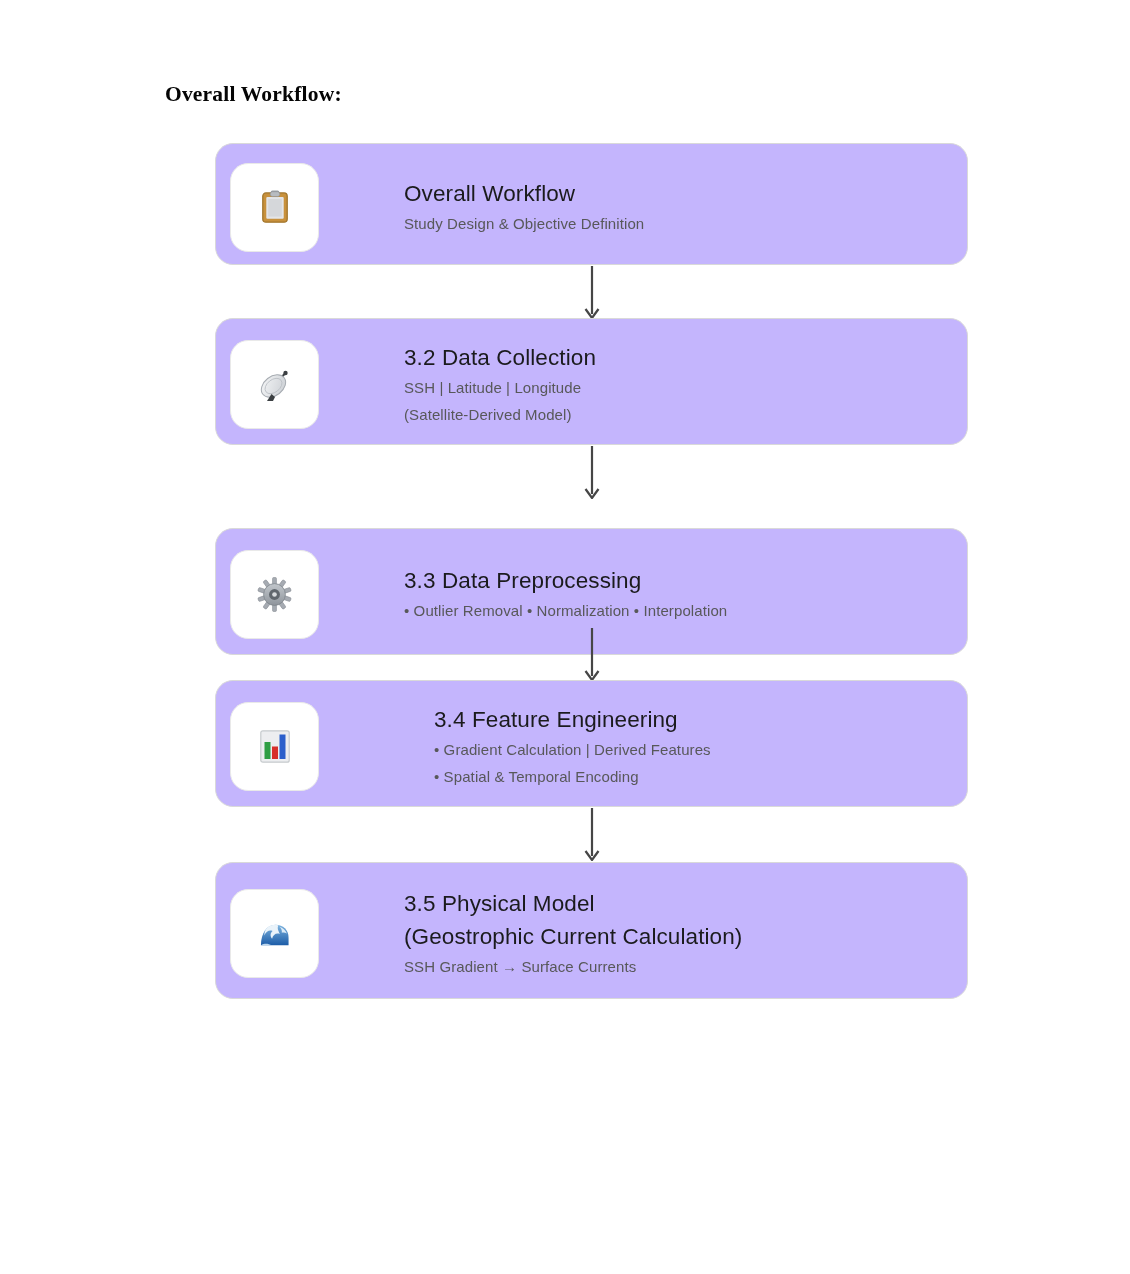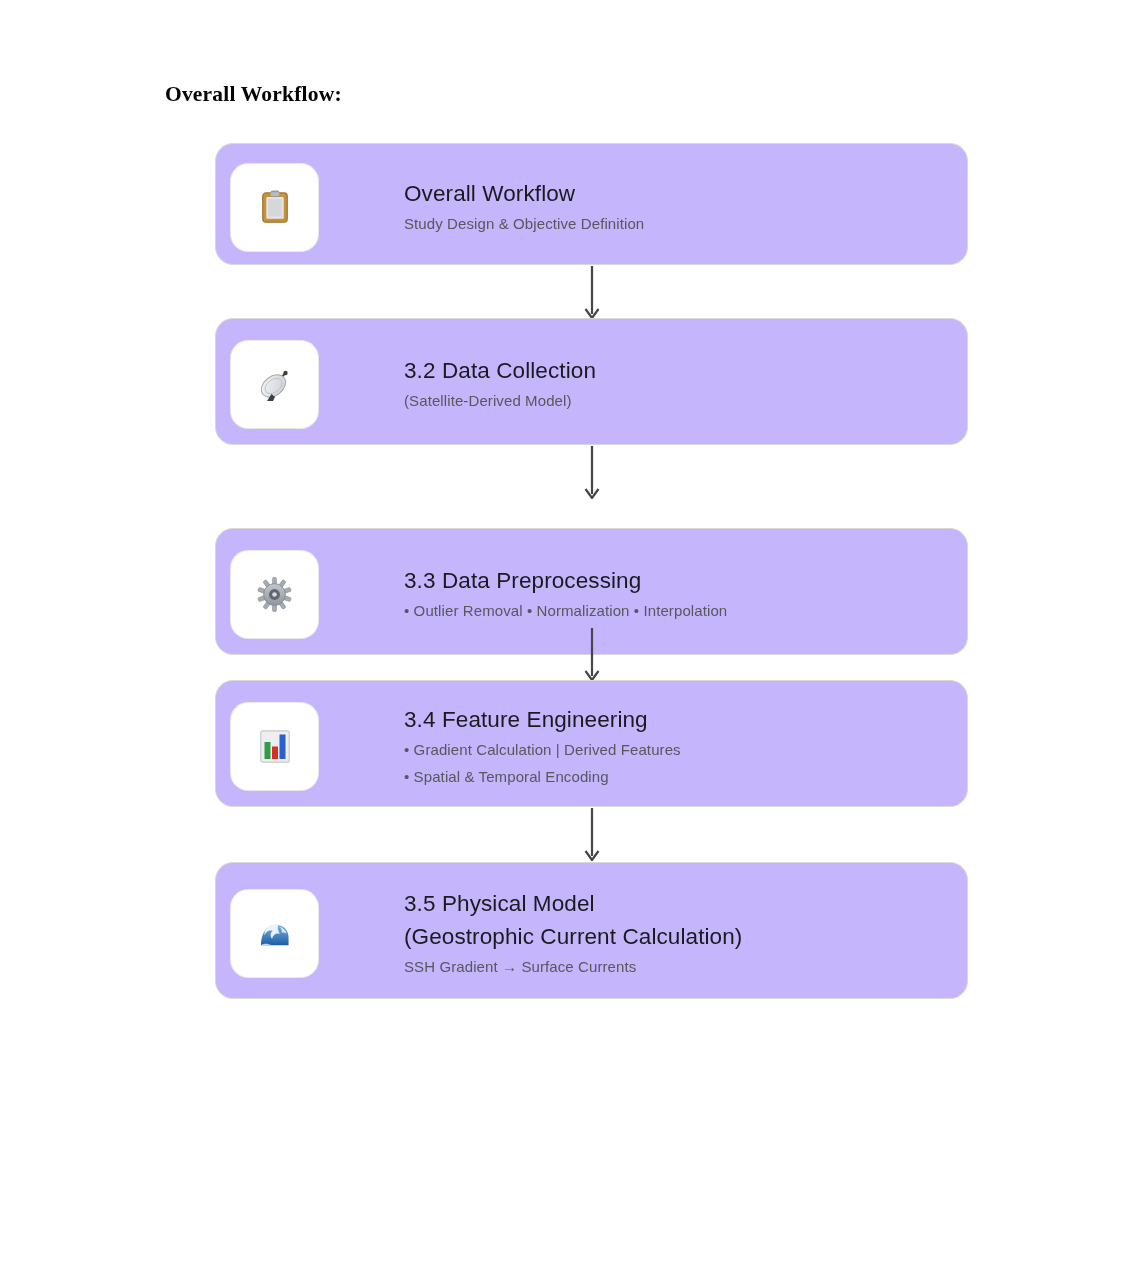--- a/index.html
+++ b/index.html
@@ -30,21 +30,21 @@
     background: #c4b5fd;
     border: 1.6px solid #d9d9d9;
     border-radius: 18px;
     display: flex;
     align-items: center;
     padding-top: 6px;
   }
   .b1 { top: 143px; height: 122px; }
   .b2 { top: 318px; height: 127px; }
   .b3 { top: 500px; height: 127px; margin-top: 28px; }
-  .b4 { top: 680px; height: 127px; }
+  .b4 { top: 680px; height: 127px; gap: 30px; }
   .b5 { top: 862px; height: 137px; }
   .icon-box {
     flex: none;
     width: 89px;
     height: 89px;
     margin-left: 14px;
     box-sizing: border-box;
     border: 1.6px solid #e9e9e9;
     border-radius: 18px;
     background: #ffffff;
@@ -126,20 +126,21 @@
           <line x1="18.5" y1="21" x2="30" y2="8.5" stroke="#3c4043" stroke-width="2"></line>
           <circle cx="30.5" cy="8" r="2.2" fill="#3c4043"></circle>
           <ellipse cx="18.5" cy="21" rx="13.5" ry="9.5" transform="rotate(-38 18.5 21)" fill="url(#dishg)" stroke="#a6abb1" stroke-width="1"></ellipse>
           <ellipse cx="18.5" cy="21" rx="9.5" ry="6.3" transform="rotate(-38 18.5 21)" fill="none" stroke="#b9bec4" stroke-width="0.8"></ellipse>
           <path d="M12 36 L16.5 29 L20 32 L18 36 Z" fill="#3c4043"></path>
         </svg>
       </span>
     </div>
     <div class="text-col">
       <div class="step-title">3.2 Data Collection</div>
+      <div class="step-sub">SSH | Latitude | Longitude</div>
       <div class="step-sub">(Satellite-Derived Model)</div>
     </div>
   </div>
 
   <svg class="flow-arrow a2" viewBox="0 0 20 53">
     <line x1="10" y1="0" x2="10" y2="48" stroke="#464646" stroke-width="2.2"></line>
     <path d="M3.5 43 L10 52 L16.5 43" fill="none" stroke="#464646" stroke-width="2.2"></path>
   </svg>
 
   <div class="step-box b3">

